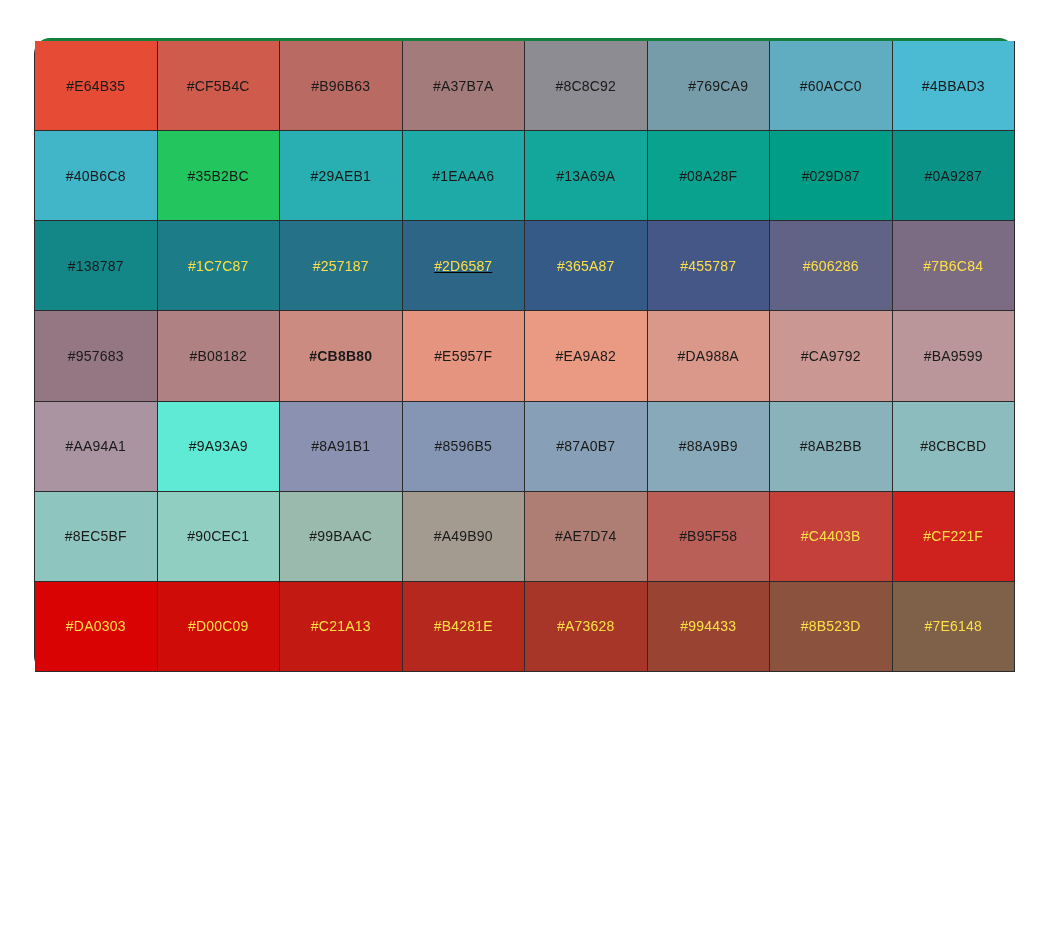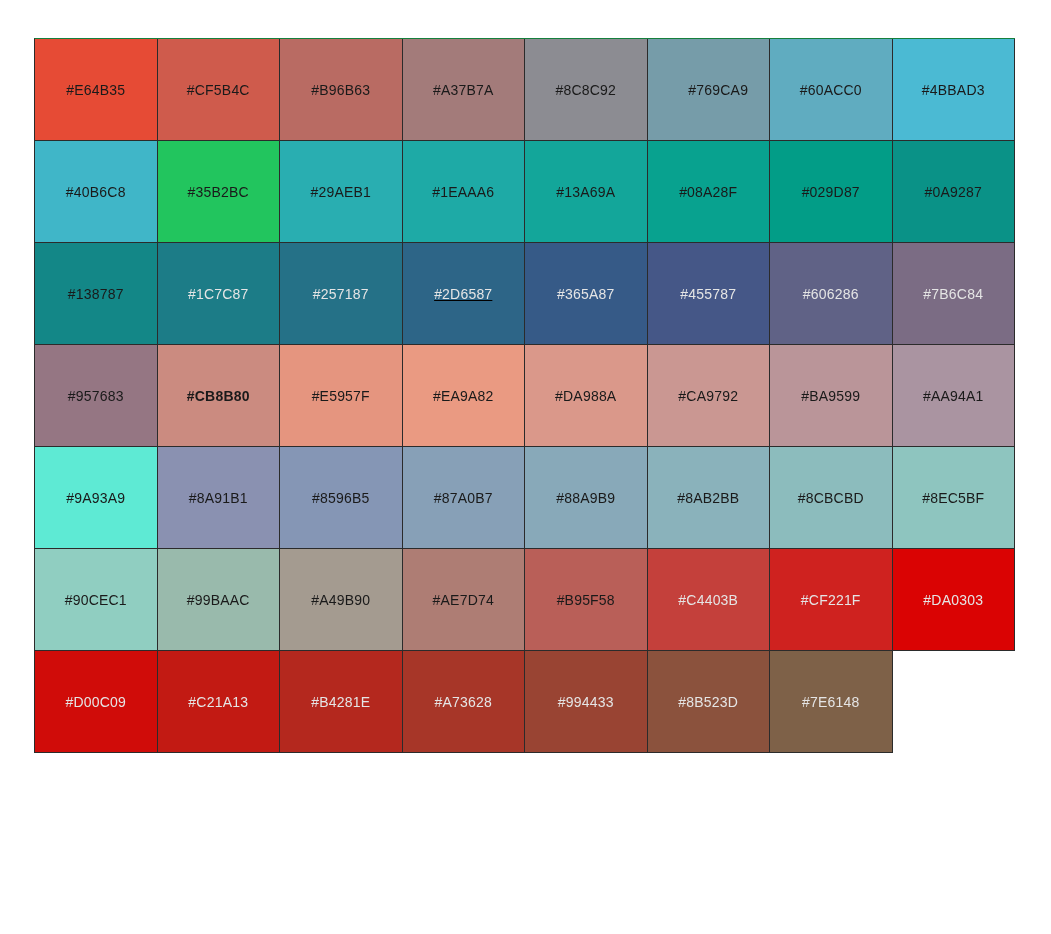--- a/index.html
+++ b/index.html
@@ -13,27 +13,28 @@
     height: 934px;
     font-family: "Liberation Sans", sans-serif;
     overflow: hidden;
   }
 
   #palette-grid {
     position: absolute;
     left: 34px;
     top: 38px;
     width: 981px;
-    height: 715px;
+    height: 634px;
     display: grid;
     grid-template-columns: repeat(8, 1fr);
     grid-template-rows: repeat(7, 1fr);
     box-sizing: border-box;
-    border-top: 1px solid #15803d;
+    border-top: 3px solid #15803d;
     border-left: 1px solid #2b2b2b;
+    border-radius: 16px;
   }
 
   .swatch {
     position: relative;
     box-sizing: border-box;
     border-right: 1px solid #2b2b2b;
     border-bottom: 1px solid #2b2b2b;
     display: flex;
     align-items: center;
     justify-content: center;
@@ -46,21 +47,21 @@
     line-height: 1;
     letter-spacing: 0.2px;
     white-space: nowrap;
     user-select: none;
   }
 
   .swatch-label.dark {
     color: #1a1a1a;
   }
   .swatch-label.light {
-    color: #e5e5e5;
+    color: #fde047;
   }
 </style>
 </head>
 <body>
 
 <div id="palette-grid">
     <div class="swatch" style="background-color: rgb(230, 75, 53);">
       <span class="swatch-label dark">#E64B35</span>
     </div>
     <div class="swatch" style="background-color: rgb(207, 91, 76);">
@@ -128,20 +129,23 @@
     </div>
     <div class="swatch" style="background-color: rgb(96, 98, 134);">
       <span class="swatch-label light">#606286</span>
     </div>
     <div class="swatch" style="background-color: rgb(123, 108, 132);">
       <span class="swatch-label light">#7B6C84</span>
     </div>
     <div class="swatch" style="background-color: rgb(149, 118, 131);">
       <span class="swatch-label dark">#957683</span>
     </div>
+    <div class="swatch" style="background-color: rgb(176, 129, 130);">
+      <span class="swatch-label dark">#B08182</span>
+    </div>
     <div class="swatch" style="background-color: rgb(203, 139, 128); font-weight: bold;">
       <span class="swatch-label dark">#CB8B80</span>
     </div>
     <div class="swatch" style="background-color: rgb(229, 149, 127);">
       <span class="swatch-label dark">#E5957F</span>
     </div>
     <div class="swatch" style="background-color: rgb(234, 154, 130);">
       <span class="swatch-label dark">#EA9A82</span>
     </div>
     <div class="swatch" style="background-color: rgb(218, 152, 138);">

